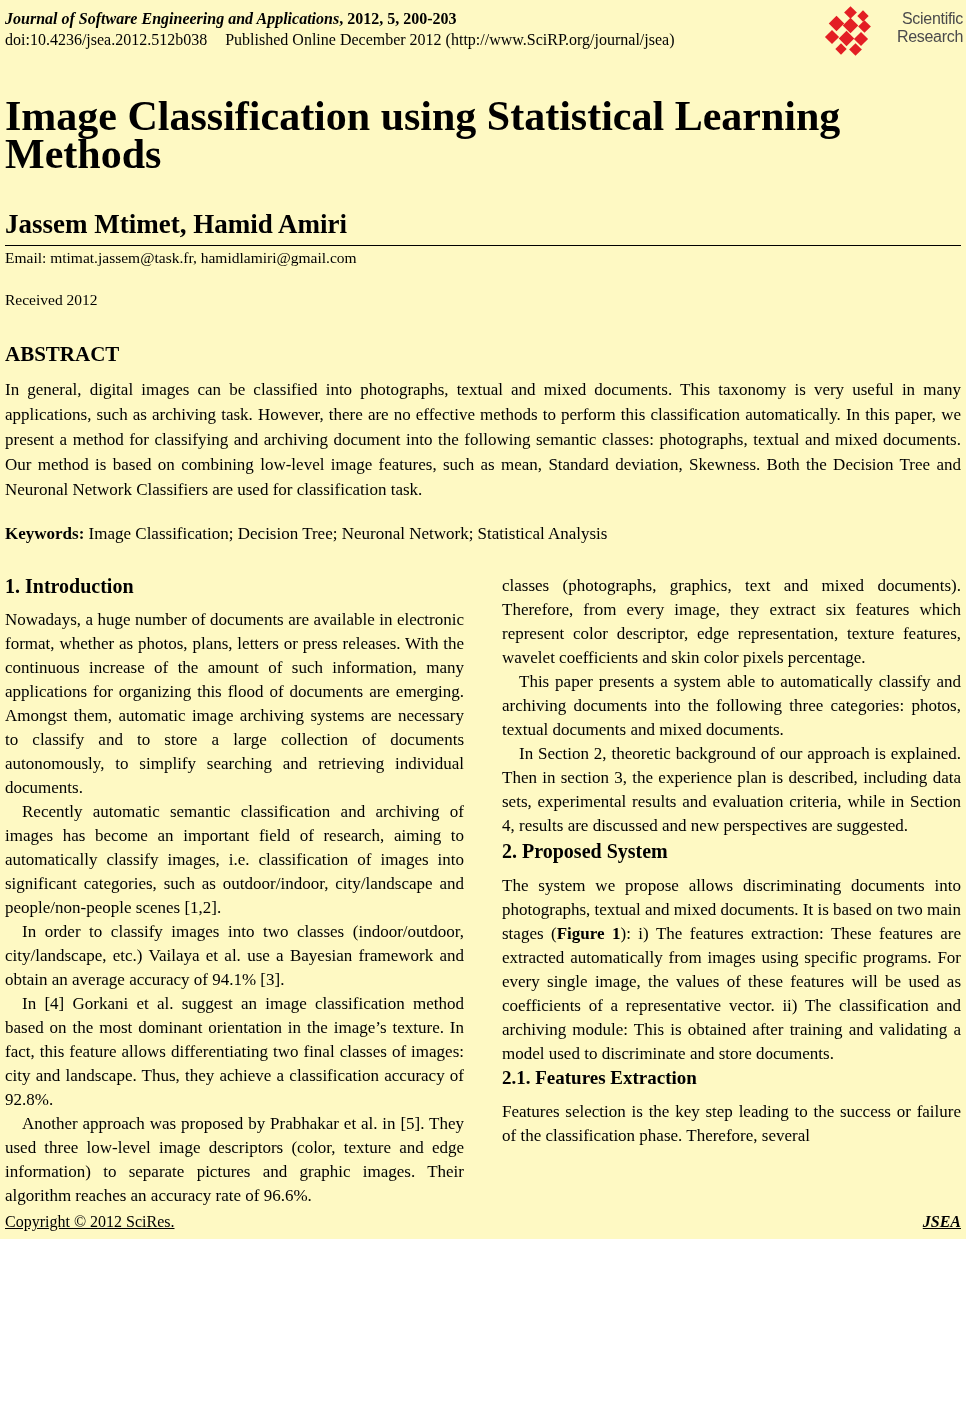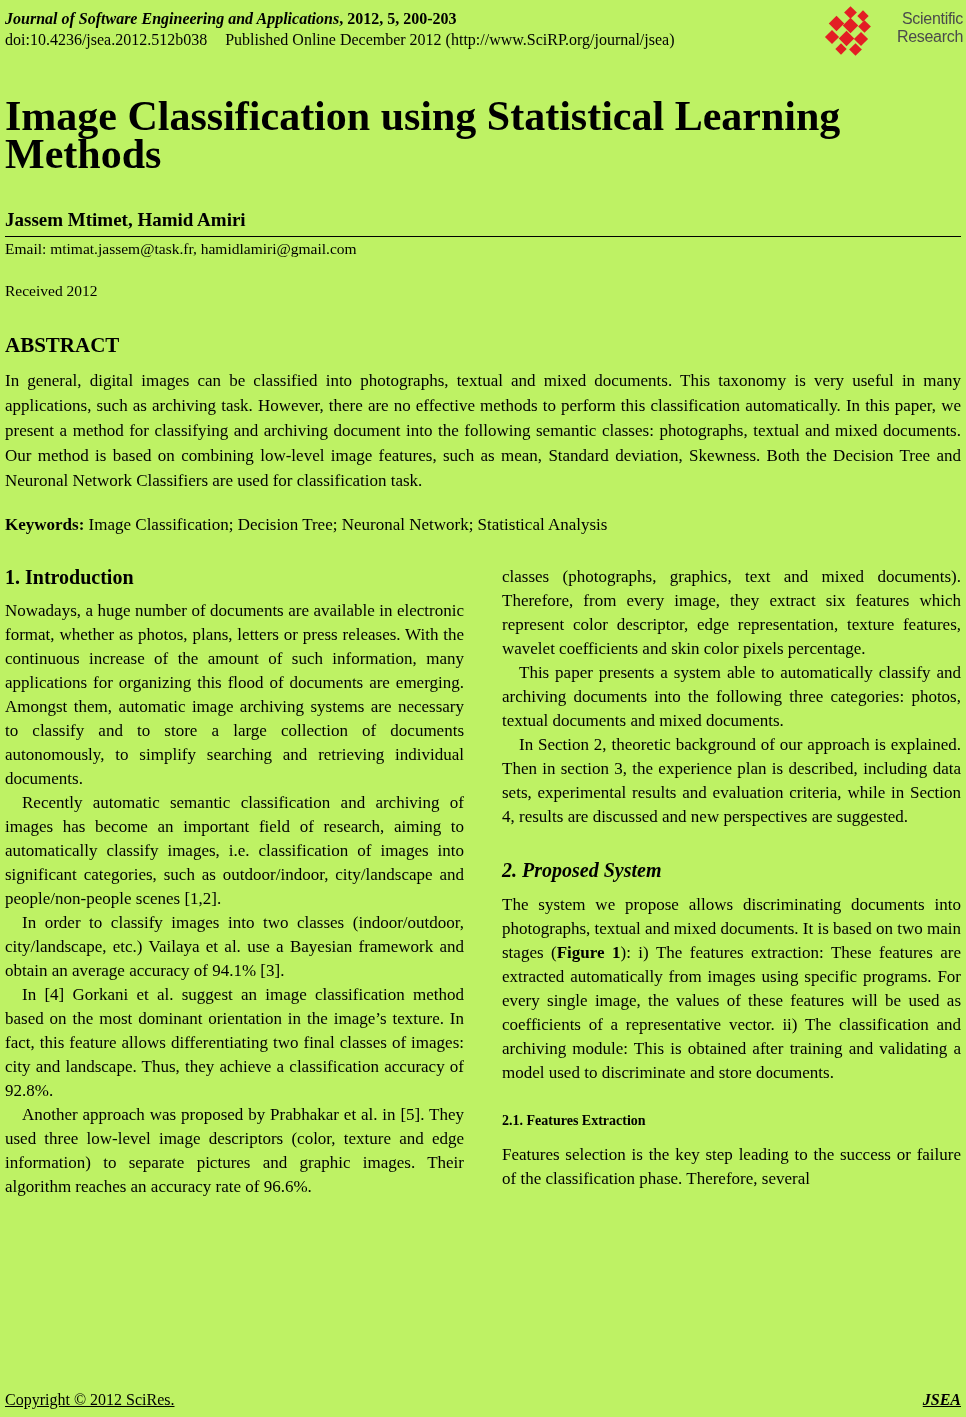--- a/index.html
+++ b/index.html
@@ -1,22 +1,22 @@
 <!DOCTYPE html>
 <html><head>
 <meta charset="utf-8">
 <style>
   * { margin: 0; padding: 0; box-sizing: border-box; }
   html, body { background: #ffffff; }
   body { width: 966px; }
   .page {
     position: relative;
     width: 966px;
-    height: 1417px;
-    background: #bef264;
+    height: 1239px;
+    background: #fef9c3;
     padding: 8px 5px 0 5px;
     font-family: "Liberation Serif", serif;
     color: #000000;
     overflow: hidden;
   }
   
   .header { display: flex; justify-content: space-between; align-items: flex-start; }
   .header-meta { font-size: 16px; line-height: 21px; }
   .journal-italic { font-weight: bold; font-style: italic; }
   .journal-rest { font-weight: bold; }
@@ -35,36 +35,36 @@
   .d8  { left: 29px; top: 26px; width: 10px; height: 10px; }
   .d9  { left: 10px; top: 37px; width: 8px;  height: 8px; }
   .d10 { left: 24px; top: 37px; width: 9px;  height: 9px; }
   .logo-text {
     font-family: "Liberation Sans", sans-serif;
     font-size: 16px; line-height: 18px;
     color: #4a4a4c; letter-spacing: -0.3px; padding-top: 2px;
   }
   
   .title { font-size: 42px; font-weight: bold; margin-top: 42px; line-height: 38px; }
-  .authors { font-size: 19px; font-weight: bold; margin-top: 36px; padding-bottom: 5px; }
+  .authors { font-size: 27px; font-weight: bold; margin-top: 36px; padding-bottom: 5px; }
   .rule { border: none; border-top: 1.5px solid #000; margin: 0; }
   .affiliation { font-size: 15.5px; line-height: 23px; margin-top: 9px; }
   .email { font-size: 15.5px; line-height: 23px; }
   .received { font-size: 15.5px; margin-top: 22px; }
   
   .abstract-heading { font-size: 21px; font-weight: bold; margin-top: 33px; line-height: 24px; }
   .abstract-text { font-size: 17px; line-height: 25px; text-align: justify; margin-top: 11px; }
   .keywords { font-size: 17px; margin-top: 22px; }
   .kw-label { font-weight: bold; }
   
   .columns { display: flex; gap: 38px; margin-top: 30px; }
   .col { flex: 1 1 0; font-size: 17px; line-height: 24px; text-align: justify; }
   .col h3 { font-size: 20px; line-height: 24px; margin-bottom: 10px; text-align: left; }
-  .col h3.mid { margin-top: 28px; line-height: 26px; font-style: italic; }
-  .col h3.sub { margin-top: 24px; font-size: 14px; }
+  .col h3.mid { margin-top: 0; line-height: 26px; }
+  .col h3.sub { margin-top: 0; font-size: 19px; }
   .col p { text-indent: 17px; }
   .col p.noindent { text-indent: 0; }
   .bold-inline { font-weight: bold; }
   
   .footer {
     position: absolute; left: 5px; right: 5px; bottom: 8px;
     display: flex; justify-content: space-between;
     font-size: 16px;
     text-decoration: underline;
   }

